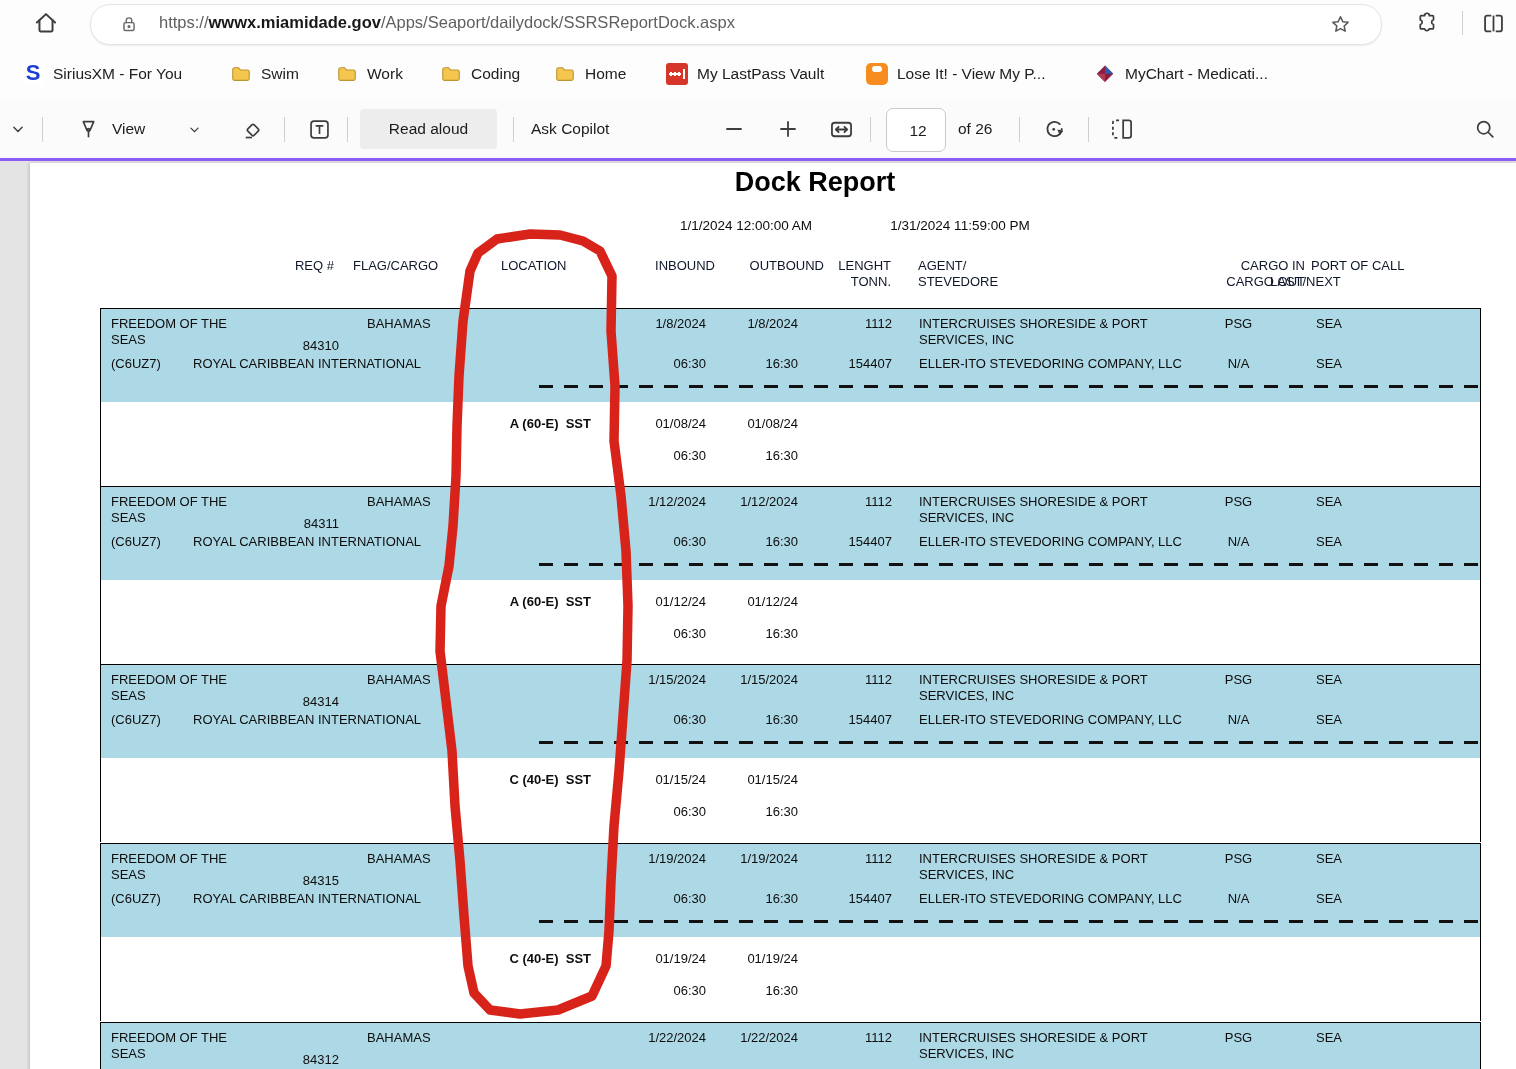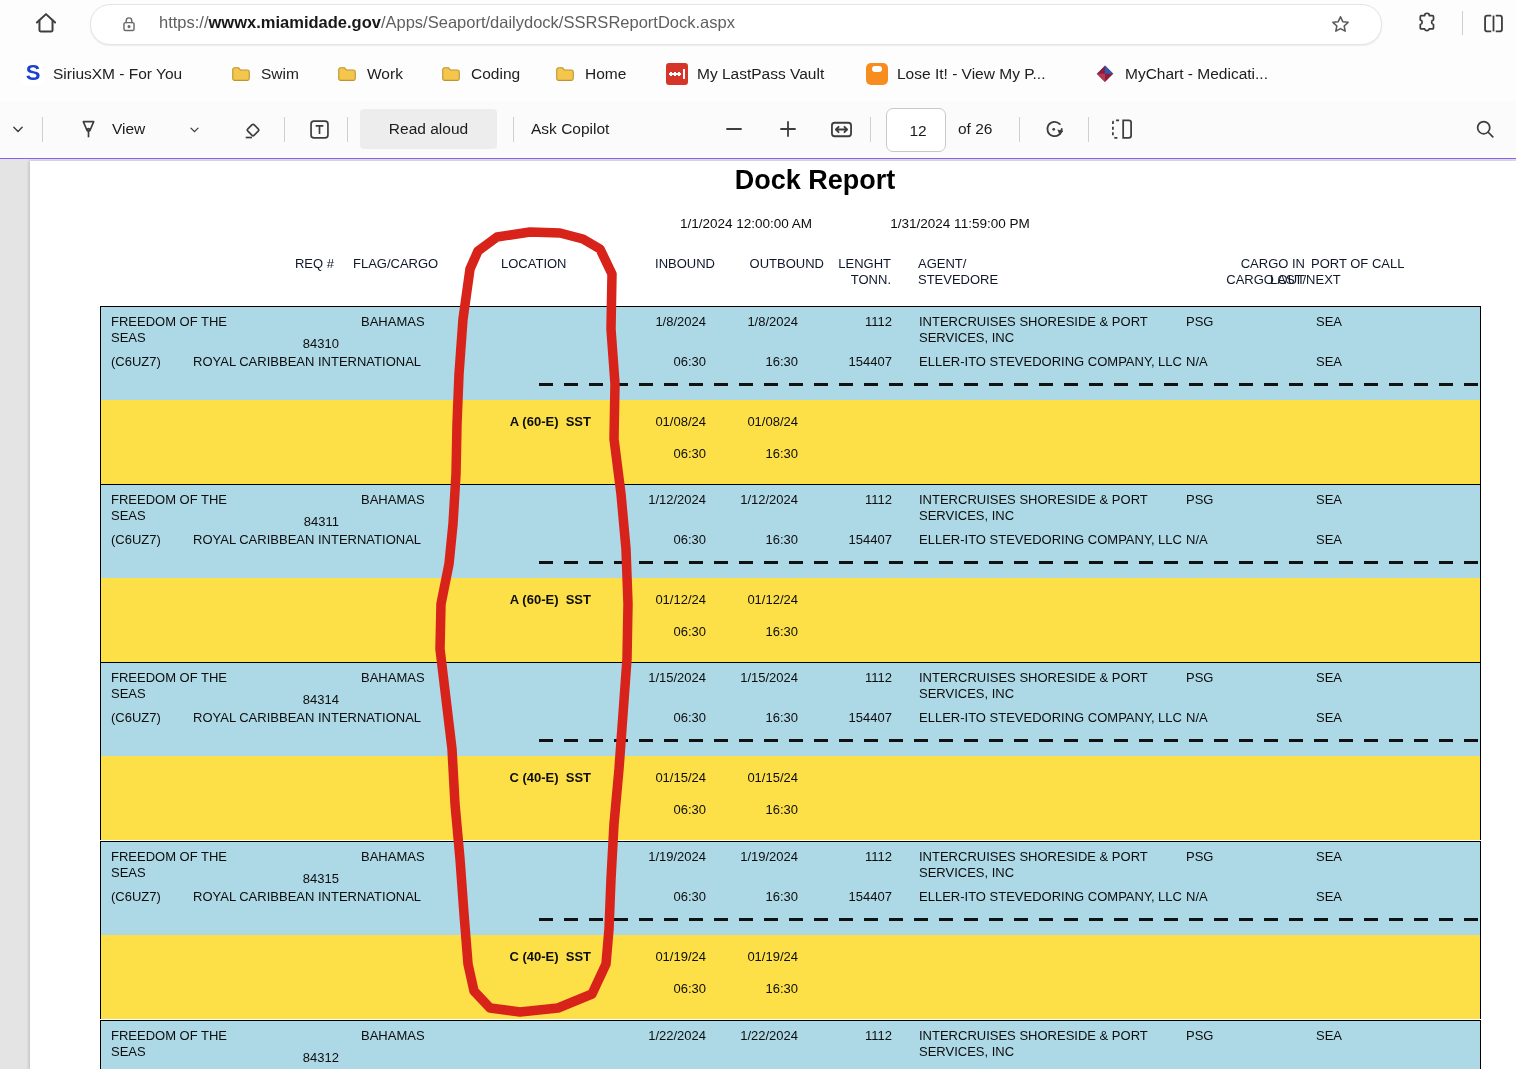--- a/index.html
+++ b/index.html
@@ -43,46 +43,46 @@
   .tb{position:absolute;top:0;height:56px;display:flex;align-items:center;}
   .tb-div{position:absolute;top:16px;width:1px;height:25px;background:#cfcfcf;}
   .read-aloud{position:absolute;left:360px;top:8px;width:137px;height:40px;background:#ededee;
               border-radius:4px;display:flex;align-items:center;justify-content:center;}
   .page-box{position:absolute;left:886px;top:7px;width:58px;height:42px;background:#fff;
             border:1px solid #c9c9c9;border-radius:7px;}
   .page-box input{width:100%;height:100%;border:none;background:transparent;text-align:center;
             font-size:15.5px;font-family:inherit;color:#1b1b1b;outline:none;}
   
   .doc-area{position:absolute;top:158px;left:0;width:1516px;height:911px;background:#e4e4e4;
-            border-top:1px solid #8b5cf6;box-sizing:border-box;overflow:hidden;}
+            border-top:3px solid #8b5cf6;box-sizing:border-box;overflow:hidden;}
   .pdf-page{position:absolute;left:30px;top:2px;width:1486px;height:909px;background:#fff;
             box-shadow:-1px 0 3px rgba(0,0,0,.18);}
   .doc-title{position:absolute;left:565px;top:6px;width:500px;text-align:center;
              font-size:27px;font-weight:bold;color:#000;}
   .doc-date{position:absolute;top:57px;font-size:13.5px;color:#0d0d0d;width:200px;text-align:center;}
   .hdr{position:absolute;font-size:13px;color:#0f172a;white-space:nowrap;}
   .ra{text-align:right;}
   
   .group{position:absolute;left:100px;width:1381px;height:178px;border:1px solid #000;box-sizing:border-box;}
   .band{position:relative;width:100%;}
   .band.blue{height:93px;background:#ADD8E6;}
-  .band.white{height:84px;background:#fde047;}
+  .band.white{height:84px;background:#ffffff;}
   .cell{position:absolute;font-size:13px;color:#0d0d0d;white-space:nowrap;line-height:16px;}
   .r1{top:7px;} .r2{top:47px;}
   .c-ship{left:10px;width:150px;white-space:normal;}
   .c-req{left:150px;width:88px;text-align:right;margin-top:22px;}
-  .c-flag{left:260px;text-align:right;}
+  .c-flag{left:266px;text-align:right;}
   .c-callsign{left:10px;}
   .c-oper{left:92px;}
   .c-indate{left:505px;width:100px;text-align:right;}
   .c-outdate{left:597px;width:100px;text-align:right;}
   .c-len{left:691px;width:100px;text-align:right;}
   .c-agent{left:818px;width:258px;white-space:normal;}
   .c-stev{left:818px;width:330px;}
-  .c-cargo{left:1085px;width:105px;text-align:left;}
+  .c-cargo{left:1085px;width:105px;text-align:center;}
   .c-port{left:1215px;}
   .dash{position:absolute;left:438px;right:2px;top:76px;height:3px;
         background:repeating-linear-gradient(90deg,#111 0 14px,transparent 14px 25px);}
   .w1{top:14px;} .w2{top:46px;}
   .c-loc{left:340px;width:150px;text-align:right;font-weight:bold;white-space:pre;}
   .annotation{position:absolute;left:0;top:0;pointer-events:none;}
 </style>
 </head>
 <body>
 

